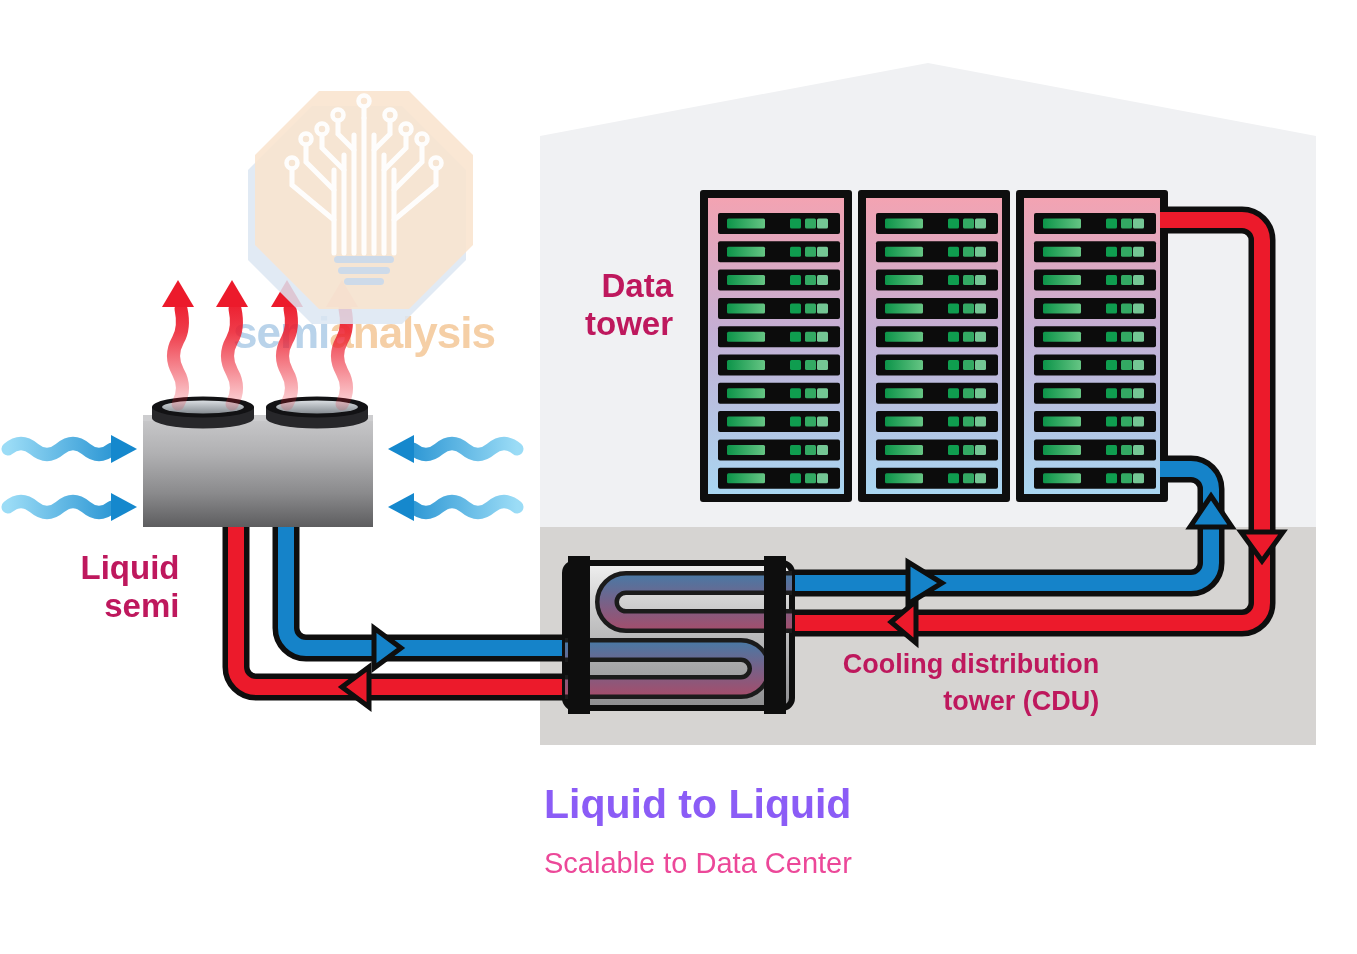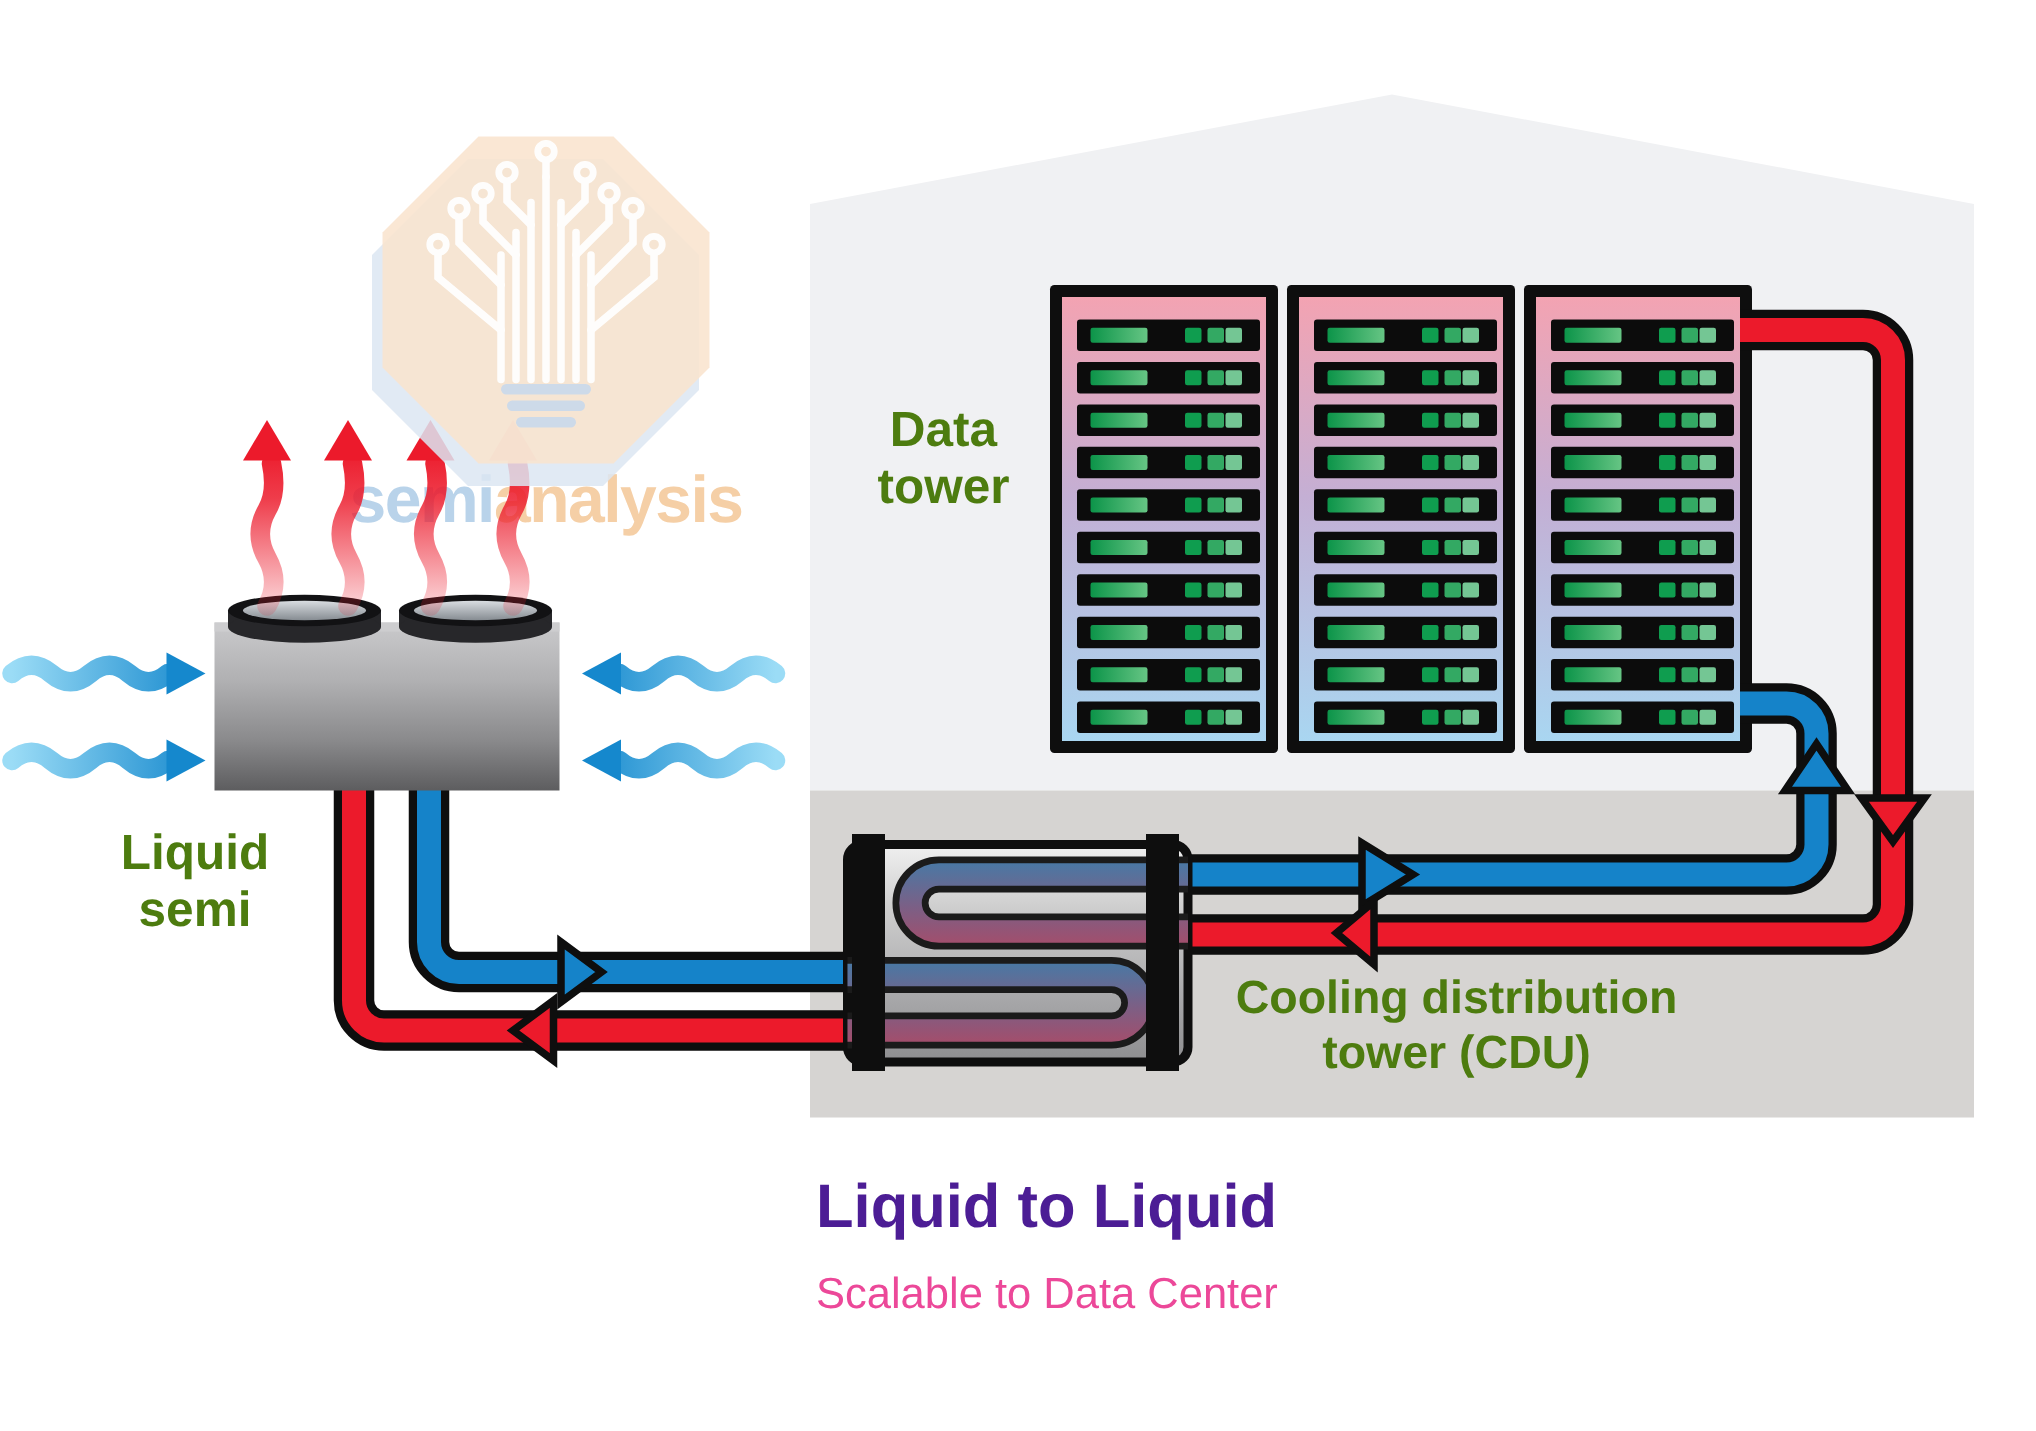--- a/index.html
+++ b/index.html
@@ -2,28 +2,28 @@
 <html><head>
 <meta charset="utf-8">
 <style>
   html,body{margin:0;padding:0;background:#ffffff;}
   .stage{
     position:relative;width:1357px;height:954px;background:#ffffff;
     overflow:hidden;font-family:"Liberation Sans",sans-serif;
   }
   .stage svg{position:absolute;left:0;top:0;}
   .lbl{
-    position:absolute;color:#4d7c0f;font-weight:bold;text-align:center;
+    position:absolute;color:#be185d;font-weight:bold;text-align:right;
     transform:translateX(-50%);white-space:nowrap;
   }
   .lbl span{display:block;}
   .lbl-data-center{left:629px;top:267px;font-size:33px;line-height:38px;}
   .lbl-cooling-tower{left:130px;top:549px;font-size:33px;line-height:38px;}
-  .lbl-cdu{left:971px;top:646px;font-size:31px;line-height:37px;}
-  .caption{position:absolute;left:544px;color:#4c1d95;}
+  .lbl-cdu{left:971px;top:646px;font-size:27px;line-height:37px;}
+  .caption{position:absolute;left:544px;color:#8b5cf6;}
   .caption-title{top:781px;font-size:41px;font-weight:bold;}
   .caption-sub{top:844px;font-size:29px;font-weight:normal;line-height:38px;color:#ec4899;}
   .caption-sub span{display:block;}
   text{font-family:"Liberation Sans",sans-serif;}
 </style>
 </head>
 <body>
 
 <div class="stage">
 <svg width="1357" height="954" viewBox="0 0 1357 954">

